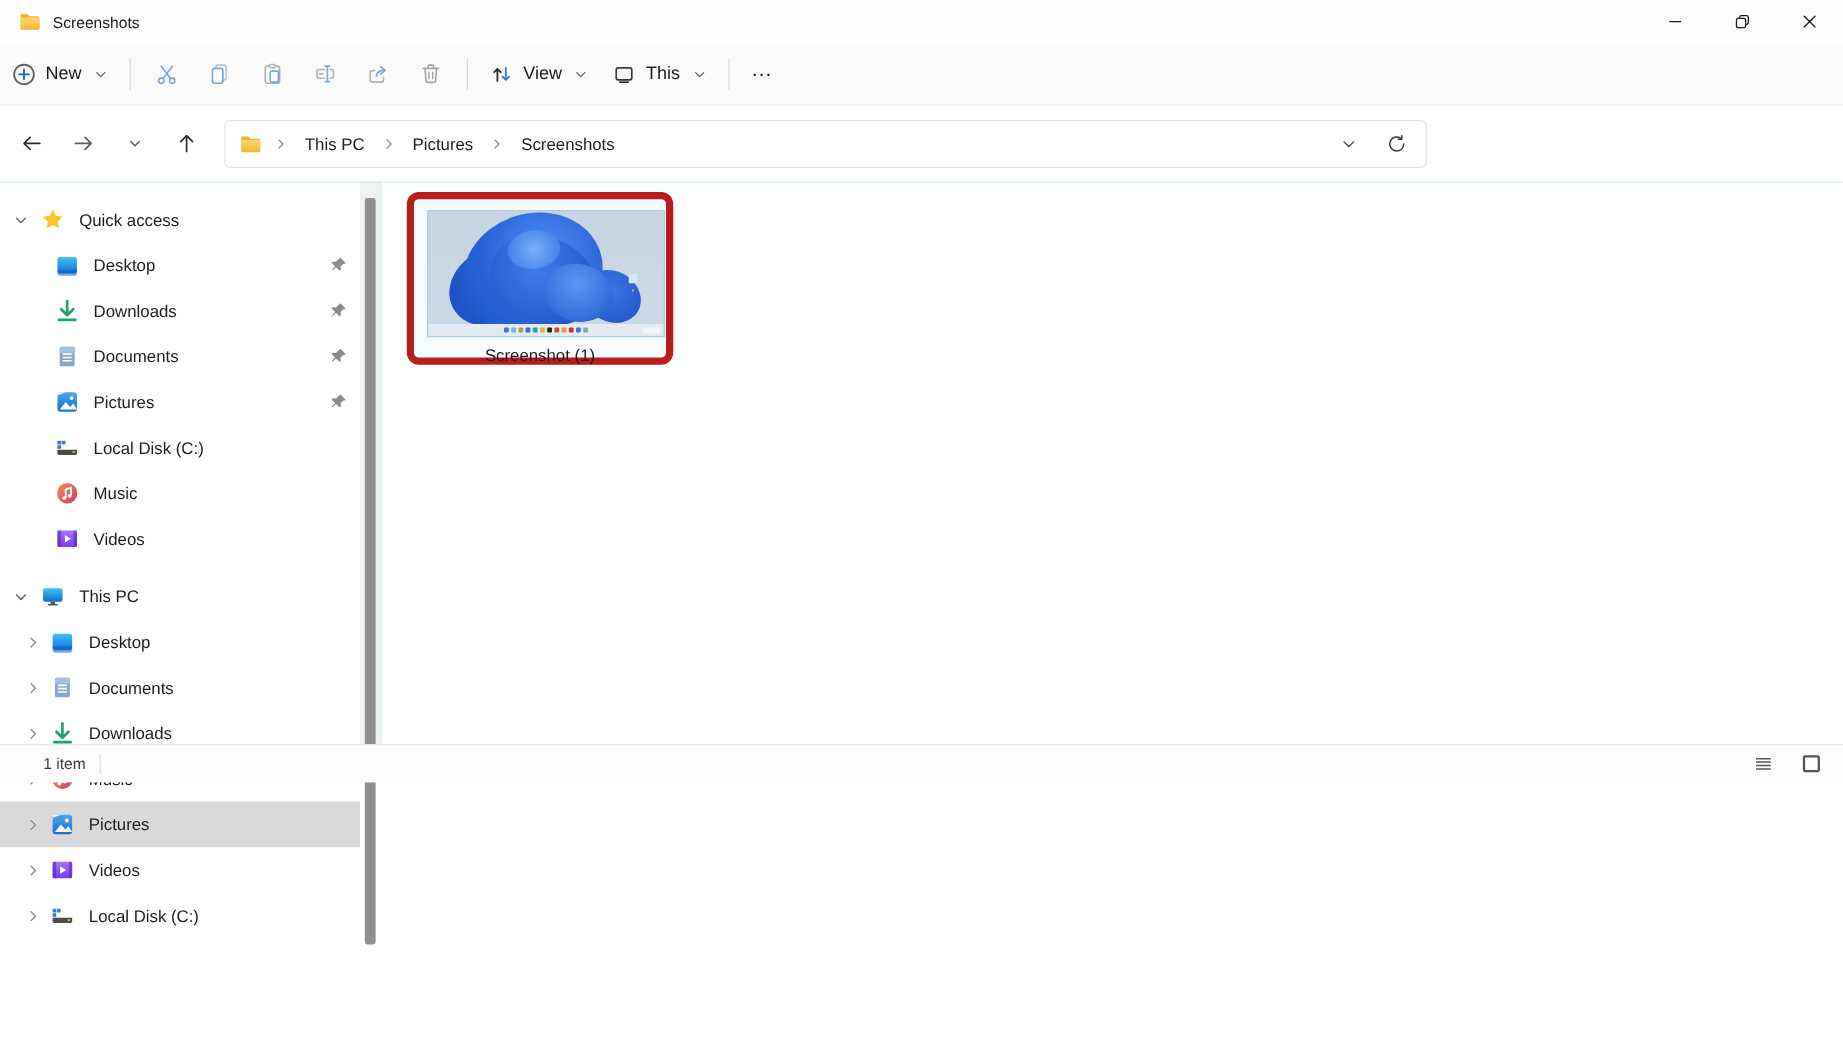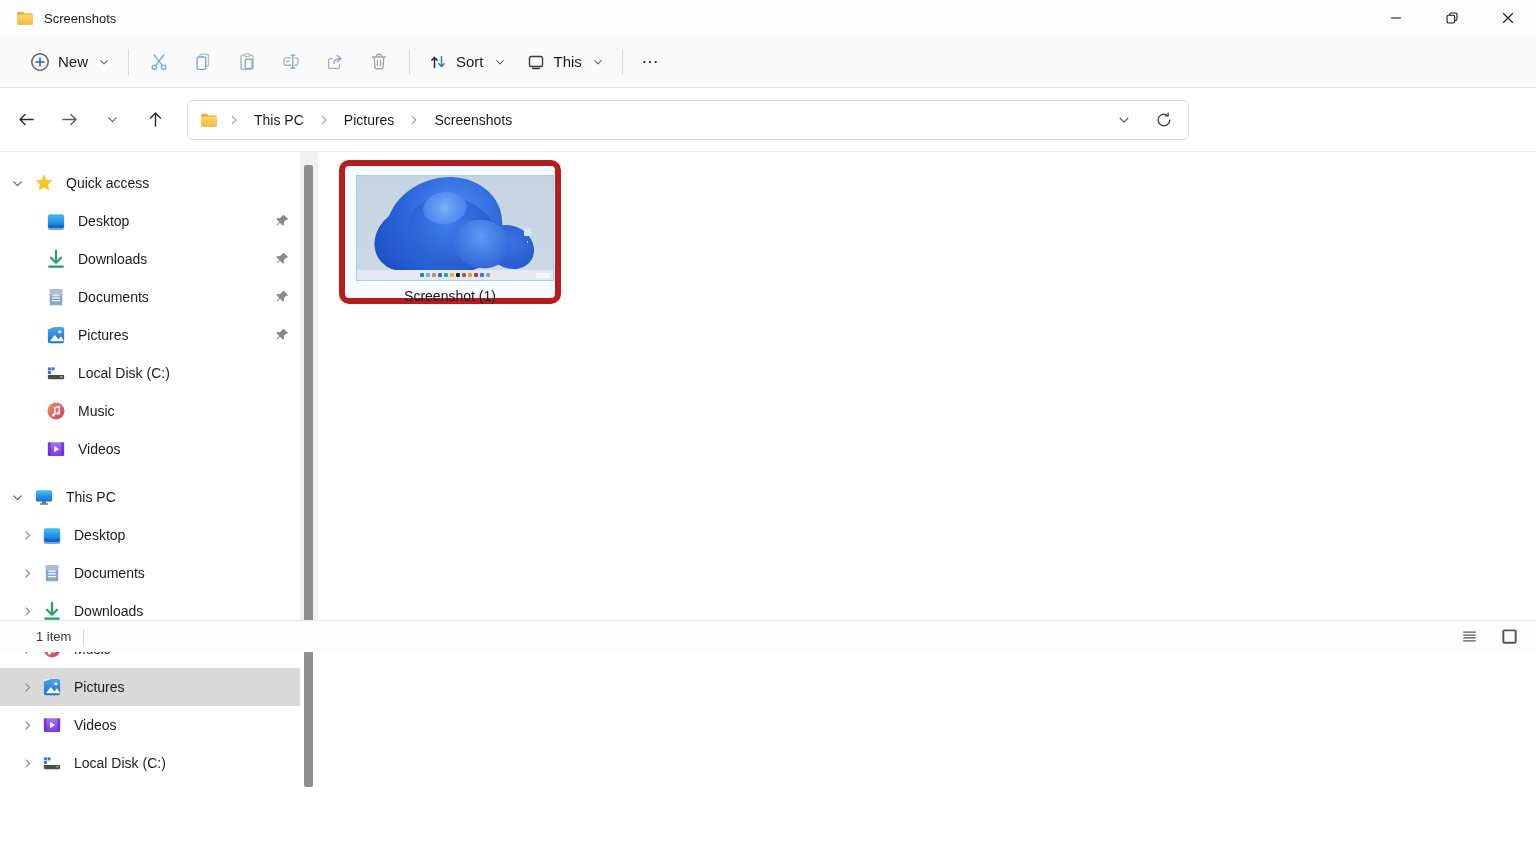--- a/index.html
+++ b/index.html
@@ -11,21 +11,21 @@
   
   .titlebar { position:absolute; top:0; left:0; right:0; height:36px;
     display:flex; align-items:center; background:#fdfdfd; }
   .titlebar .app-icon { margin-left:16px; width:18px; height:18px; }
   .titlebar .title { margin-left:10px; font-size:13px; }
   .win-controls { position:absolute; right:0; top:0; height:36px; display:flex; }
   .win-btn { width:56px; height:36px; display:flex; align-items:center; justify-content:center; cursor:default; }
 
   
   .toolbar { position:absolute; top:36px; left:0; right:0; height:52px;
-    display:flex; align-items:center; background:#fafafa; border-bottom:1px solid #e7e7e7; padding-left:20px; }
+    display:flex; align-items:center; background:#fafafa; border-bottom:1px solid #e7e7e7; }
   .tb-btn { display:flex; align-items:center; gap:8px; padding:6px 10px; border-radius:5px; font-size:15px; }
   .tb-iconbtn { width:44px; height:38px; display:flex; align-items:center; justify-content:center; border-radius:5px; }
   .tb-sep { width:1px; height:26px; background:#d9d9d9; margin:0 8px; }
   .chev-sm { margin-left:2px; }
   .ellipsis { font-size:18px; letter-spacing:2px; color:#1b1b1b; padding:0 10px 8px 10px; }
 
   
   .addressrow { position:absolute; top:88px; left:0; right:0; height:64px;
     background:#ffffff; display:flex; align-items:center; border-bottom:1px solid #f0f0f0; }
   .nav-btn { width:36px; height:36px; display:flex; align-items:center; justify-content:center; border-radius:5px; }
@@ -328,21 +328,21 @@
     <div class="tb-iconbtn">
         <svg width="22" height="22">
           <use href="#i-trash"></use>
         </svg>
       </div>
     <div class="tb-sep"></div>
     <div class="tb-btn">
       <svg width="20" height="20">
           <use href="#i-sort"></use>
         </svg>
-      <span>Sort</span>
+      <span>View</span>
       <svg class="chev-sm" width="12" height="12">
           <use href="#i-chevdown"></use>
         </svg>
     </div>
     <div class="tb-btn">
       <svg width="20" height="20">
           <use href="#i-view"></use>
         </svg>
       <span>This</span>
       <svg class="chev-sm" width="12" height="12">

